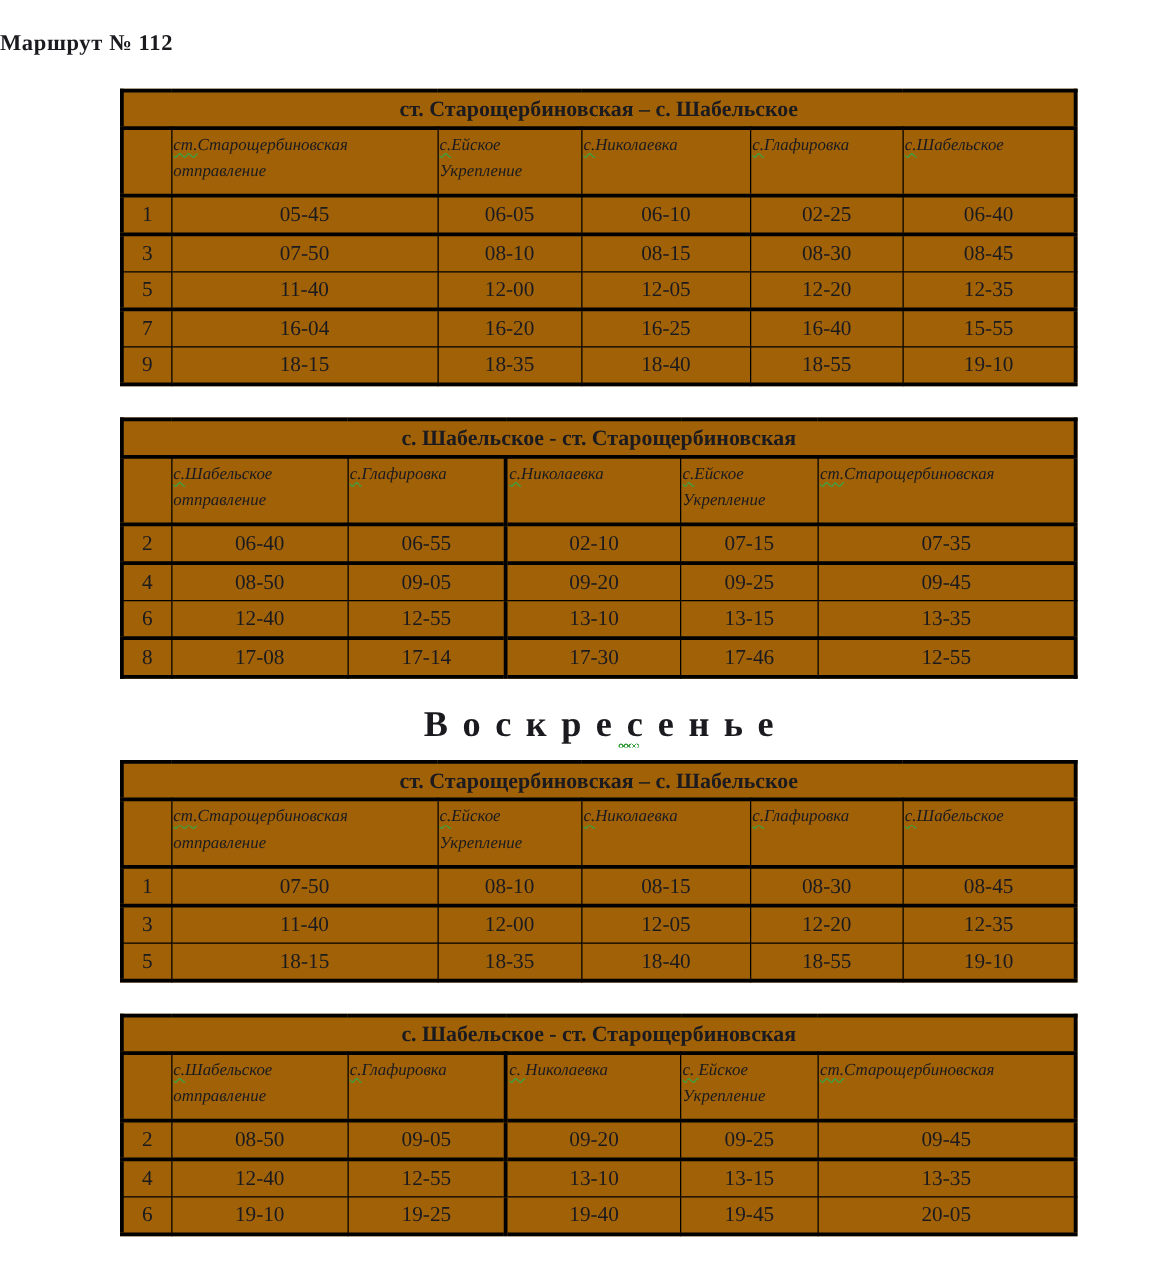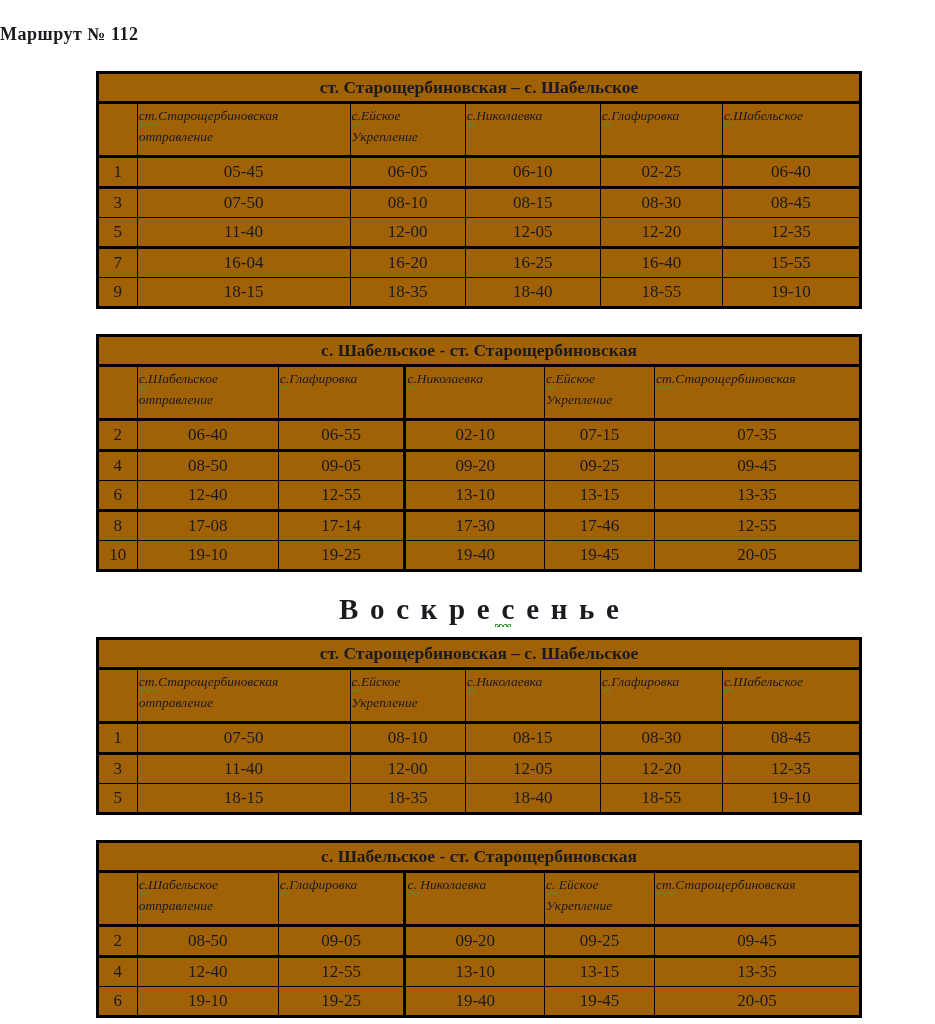--- a/index.html
+++ b/index.html
@@ -194,28 +194,20 @@
             <td class="time">13-35</td>
           </tr>
           <tr class="data-row">
             <td class="num">8</td>
             <td class="time">17-08</td>
             <td class="time vthick">17-14</td>
             <td class="time">17-30</td>
             <td class="time">17-46</td>
             <td class="time">12-55</td>
           </tr>
-          <tr class="data-row">
-            <td class="num">10</td>
-            <td class="time">19-10</td>
-            <td class="time vthick">19-25</td>
-            <td class="time">19-40</td>
-            <td class="time">19-45</td>
-            <td class="time">20-05</td>
-          </tr>
         </tbody>
       </table>
     <div class="sunday">
       <span class="sunday-text">Воскресенье</span>
       <div class="sunday-squiggle"></div>
     </div>
     <table class="layout-a">
         <colgroup>
           <col style="width: 5.2%;">
           <col style="width: 27.9%;">

